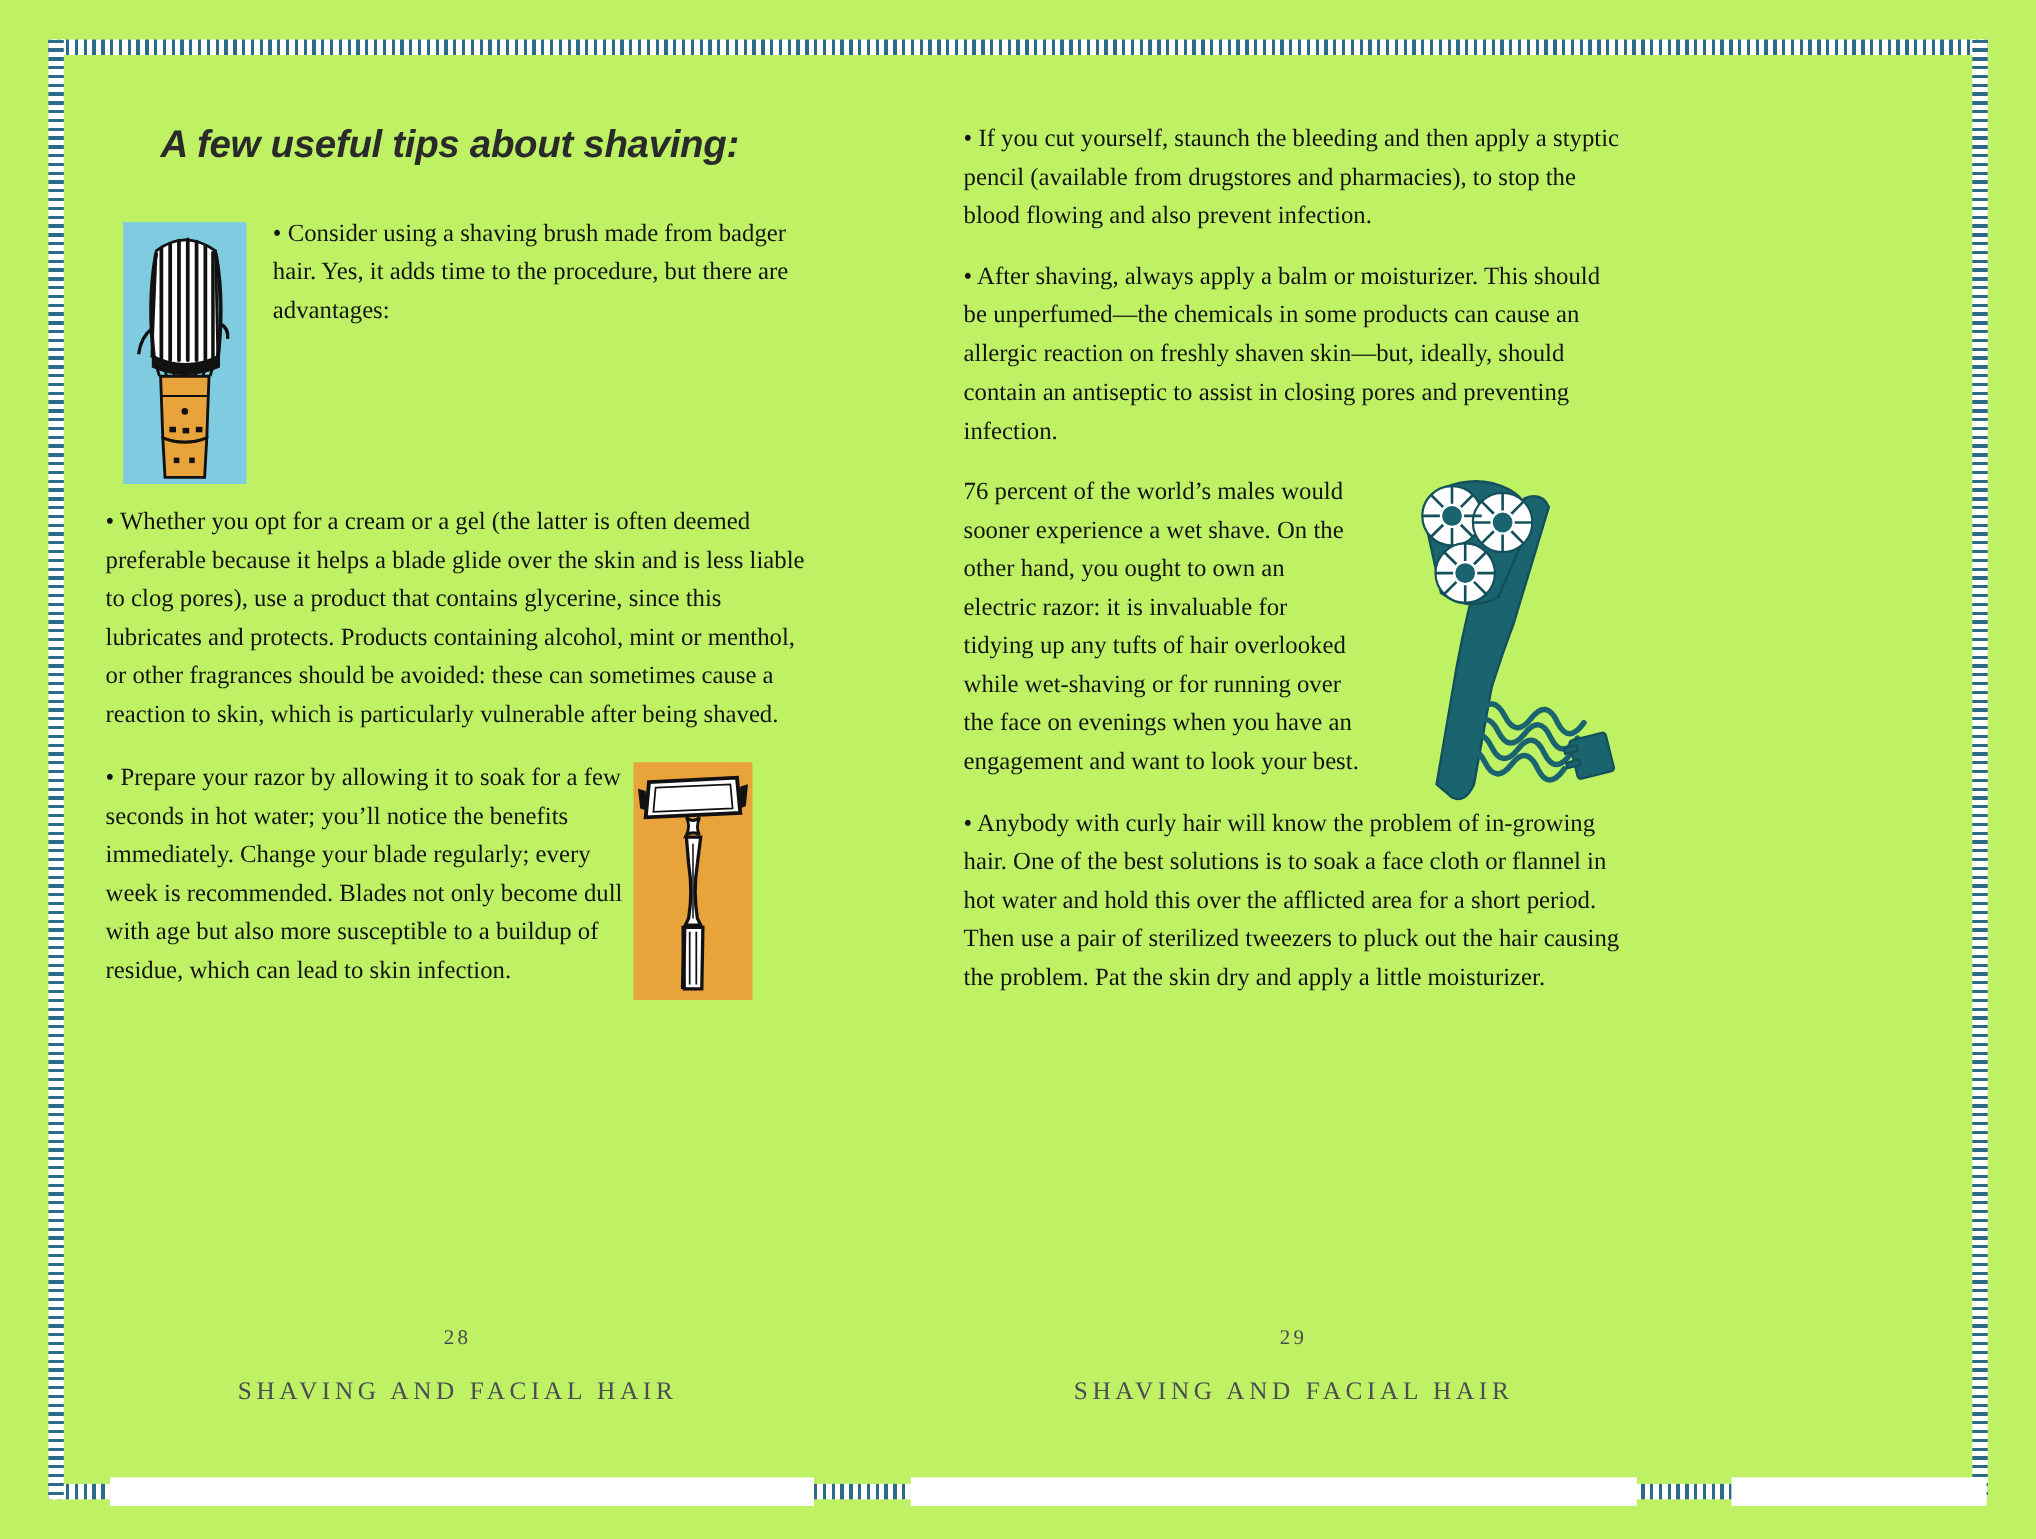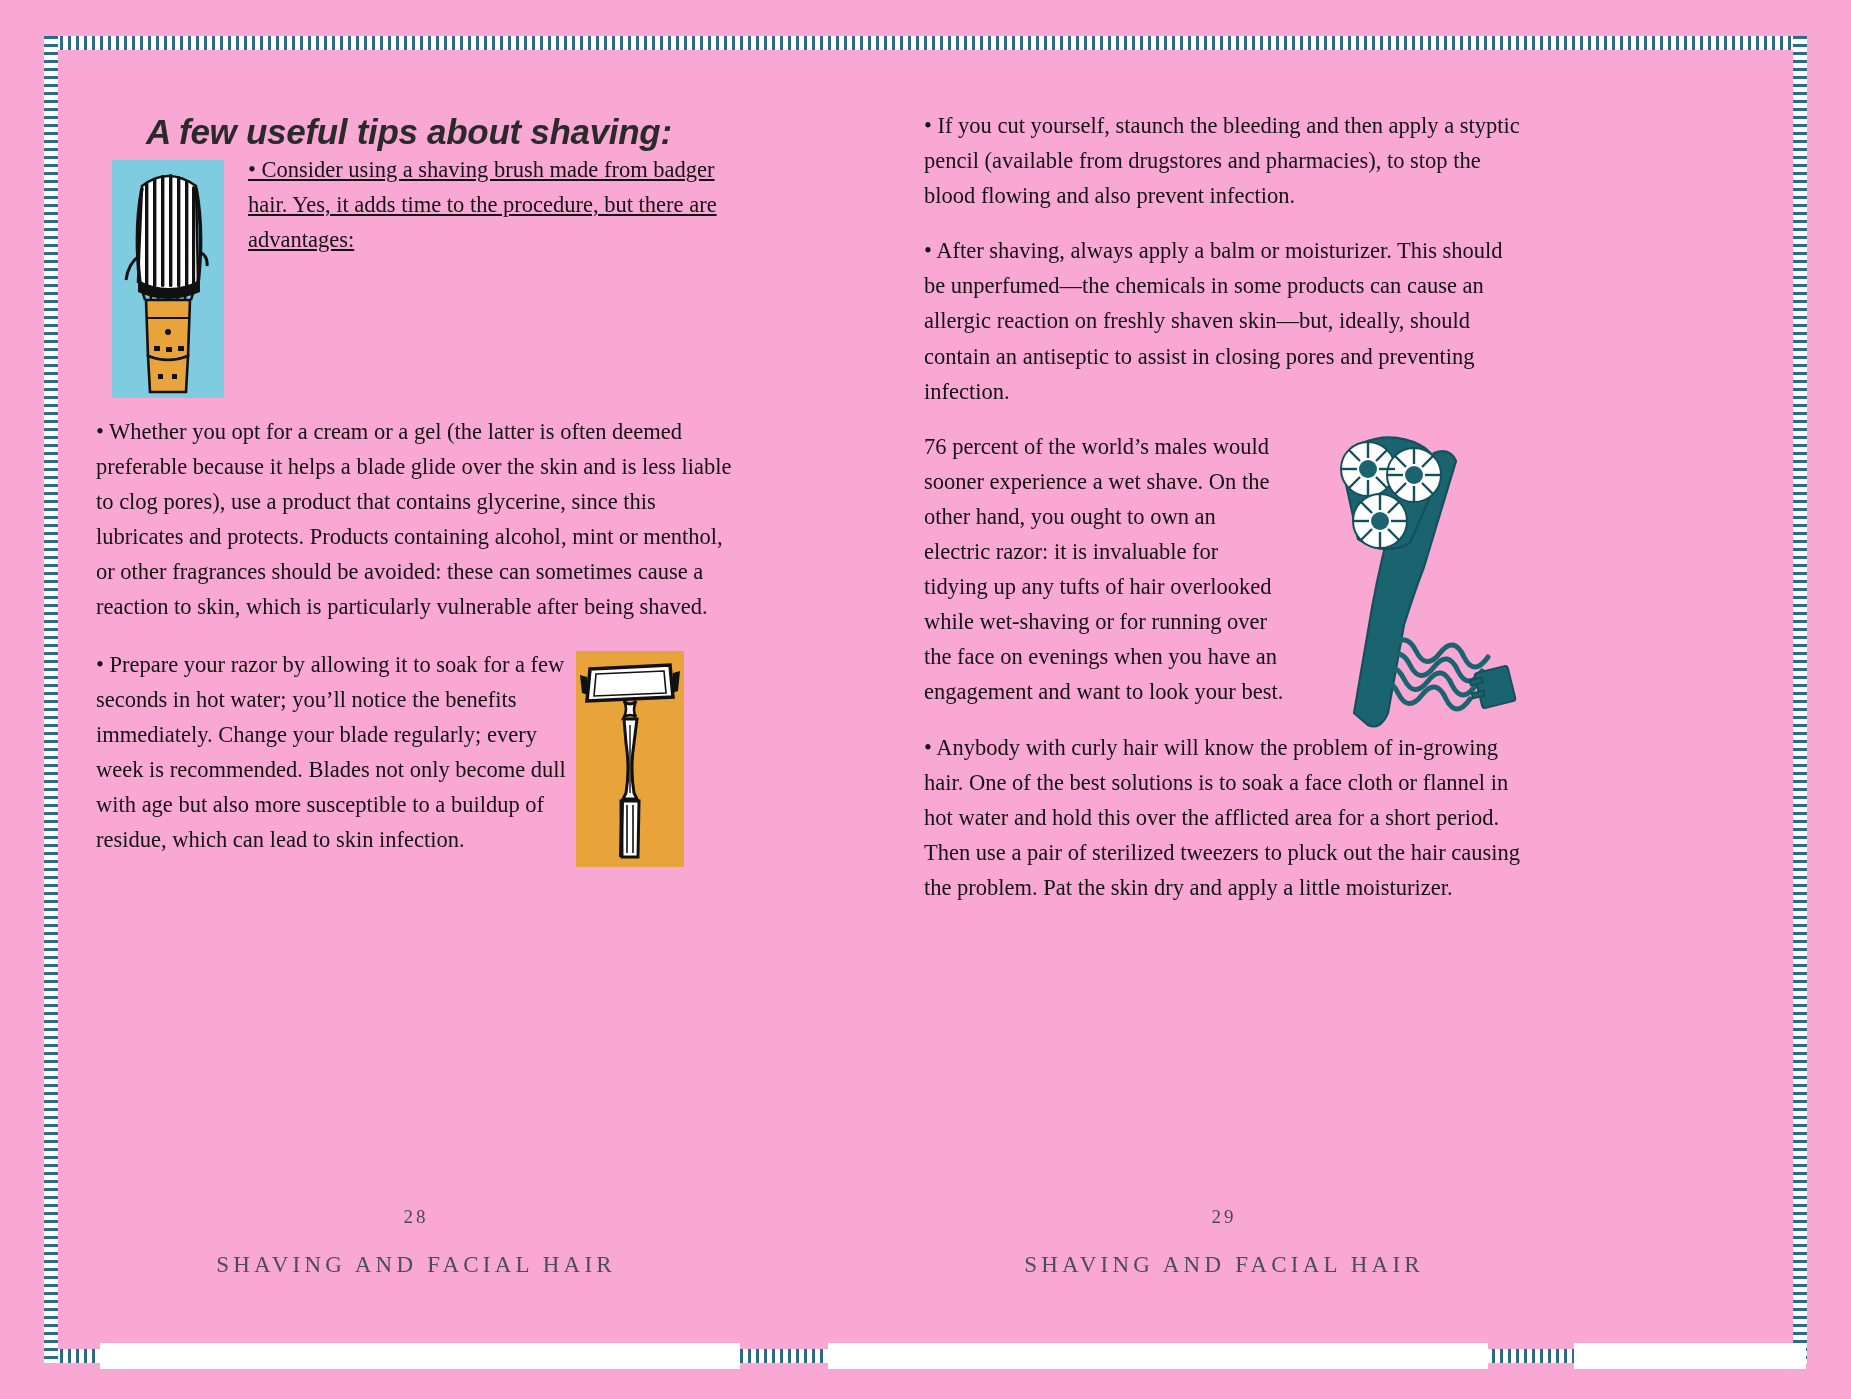--- a/index.html
+++ b/index.html
@@ -15,21 +15,21 @@
     overflow: hidden;
     position: relative;
   }
 
   
   .spread {
     position: absolute;
     left: 0; top: 0;
     width: 1851px;
     height: 1399px;
-    background: #f9a8d4;
+    background: #bef264;
   }
   .border-top, .border-bottom {
     position: absolute;
     height: 14px;
     background-image: repeating-linear-gradient(
       to right,
       #2c6a8a 0px, #2c6a8a 3px,
       #ffffff 3px, #ffffff 8px
     );
   }
@@ -59,21 +59,21 @@
   .bg2 { left: 828px;  width: 660px; }
   .bg3 { left: 1574px; width: 232px; }
 
   
   .page {
     position: absolute;
     top: 60px;
     height: 1280px;
   }
   .page-left  { left: 96px;  width: 640px; }
-  .page-right { left: 924px; width: 600px; }
+  .page-right { left: 876px; width: 600px; }
 
   h1.heading {
     font-family: "Liberation Sans", sans-serif;
     font-style: italic;
     font-weight: bold;
     font-size: 35px;
     letter-spacing: -0.3px;
     color: #2a2a2a;
     margin: 52px 0 0 50px;
     white-space: nowrap;
@@ -83,23 +83,23 @@
     font-family: "Liberation Serif", serif;
     font-size: 22.5px;
     line-height: 1.56;
     color: #131313;
     margin: 0 0 20px 0;
     text-align: left;
   }
 
   
   .lc-top {
+    margin-top: 42px;
     position: relative;
     min-height: 248px;
-    text-decoration: underline;
   }
   .lc-top .text-wrap {
     margin-left: 152px;
   }
 
   .lc-mid { margin-top: 14px; }
 
   .lc-bot { position: relative; margin-top: 22px; }
 
   

